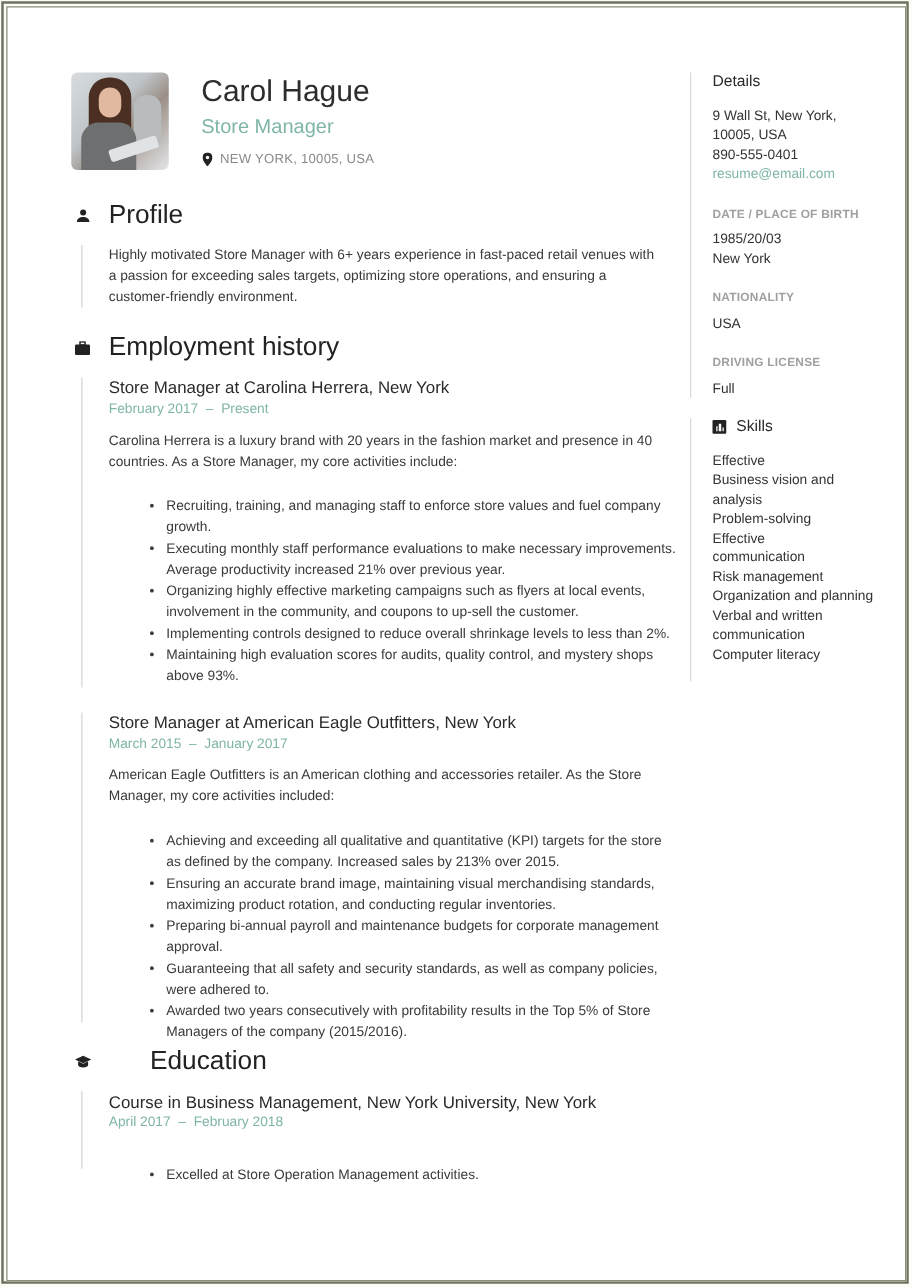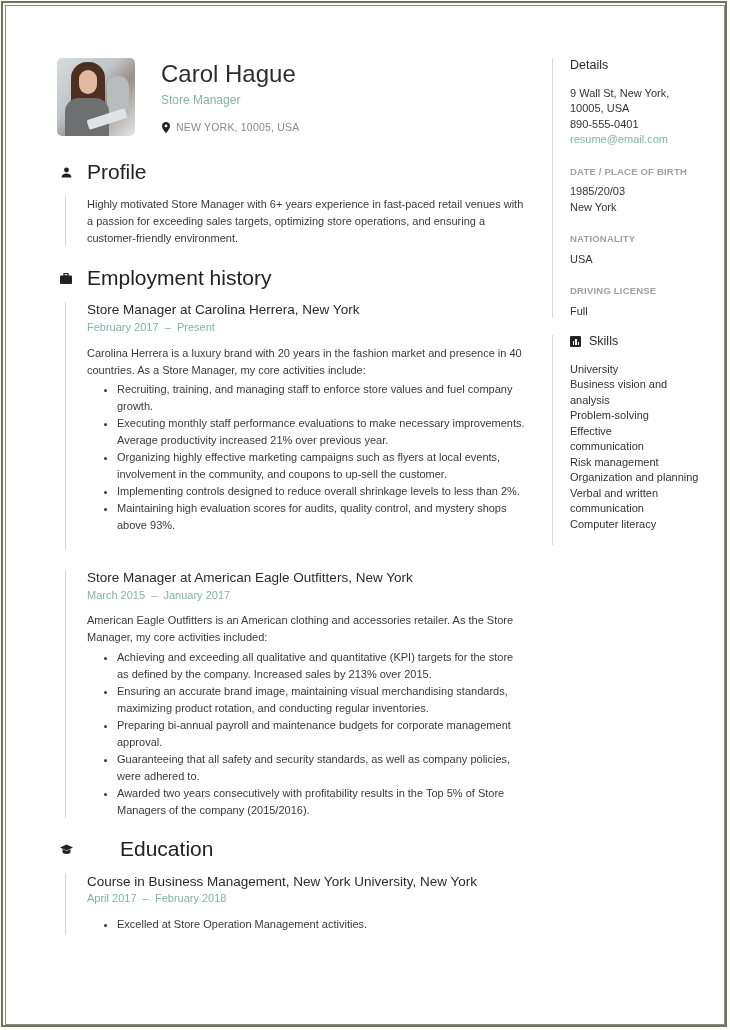--- a/index.html
+++ b/index.html
@@ -46,21 +46,21 @@
     .photo .tablet {
       position: absolute; left: 30px; top: 56px; width: 40px; height: 10px;
       background: #dfe3e6; transform: rotate(-18deg); border-radius: 2px;
     }
     .name {
       position: absolute; left: 161px; top: 60px;
       font-size: 24px; color: #2d2d2d; letter-spacing: 0px;
     }
     .job-title {
       position: absolute; left: 161px; top: 93px;
-      font-size: 12px; color: #7fb5a8;
+      font-size: 16px; color: #7fb5a8;
     }
     .location {
       position: absolute; left: 162px; top: 121px;
       font-size: 10.5px; color: #8a8a8a; letter-spacing: 0.2px;
       display: flex; align-items: center;
     }
     .pin-icon { width: 8px; height: 11px; margin-right: 6px; }
 
     
     .section-heading {
@@ -76,21 +76,21 @@
       font-size: 11px; line-height: 17px; color: #3a3a3a;
     }
     .job-heading {
       position: absolute; left: 87px; font-size: 13.5px; color: #2a2a2a;
     }
     .dates {
       position: absolute; left: 87px; font-size: 11px; color: #7fb5a8;
     }
     ul.bullets {
       position: absolute; left: 87px; width: 440px;
-      margin: 0; padding: 0 0 0 30px; box-sizing: border-box;
+      margin: 16px; padding: 0 0 0 30px; box-sizing: border-box;
       font-size: 11px; line-height: 17px; color: #3a3a3a;
       list-style: disc;
     }
     ul.bullets li { padding-left: 0; }
 
     
     .side-line { position: absolute; left: 552px; width: 1px; background: #d9d9d9; }
     .side {
       position: absolute; left: 570px; width: 140px;
       font-size: 11px; line-height: 15.5px; color: #333;
@@ -232,21 +232,21 @@
   <div class="side" style="top:334px;">
     <div class="skills-heading">
       <span class="skill-icon">
         <i style="left:2.5px;height:4px;"></i>
           <i style="left:5px;height:6px;"></i>
           <i style="left:7.5px;height:3px;"></i>
       </span>
       <span class="side-title">Skills</span>
     </div>
     <div style="height:12px;"></div>
-    <div>University</div>
+    <div>Effective</div>
     <div>Business vision and analysis</div>
     <div>Problem-solving</div>
     <div style="width:80px;">Effective communication</div>
     <div>Risk management</div>
     <div>Organization and planning</div>
     <div>Verbal and written communication</div>
     <div>Computer literacy</div>
   </div>
 </div>
 

